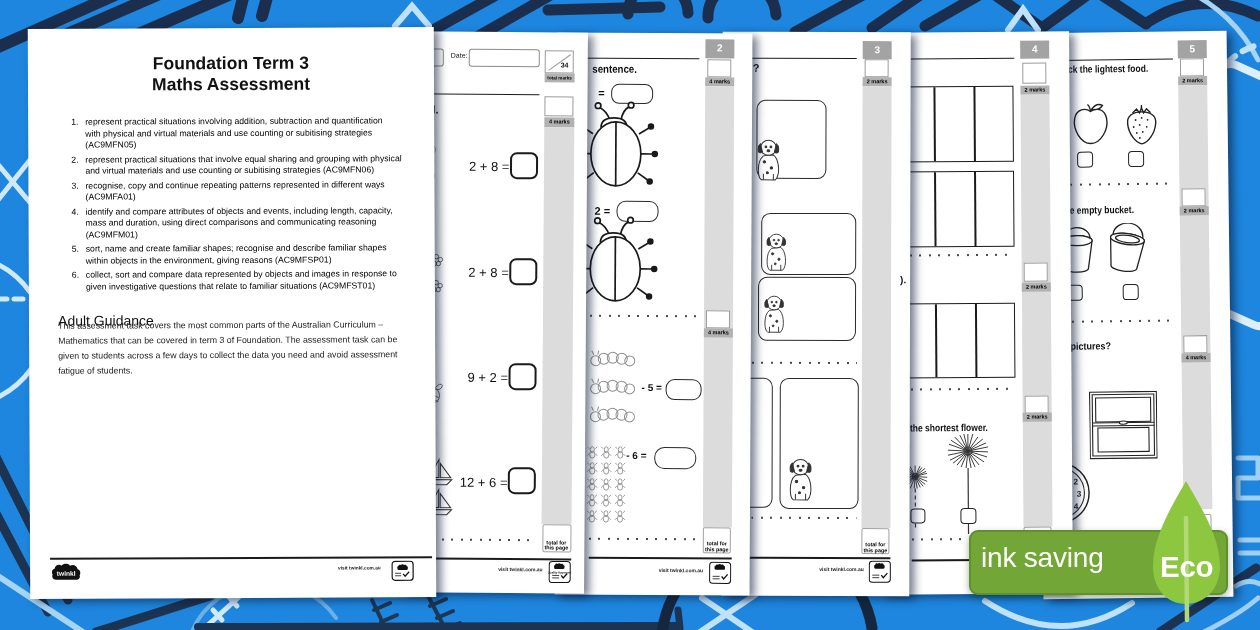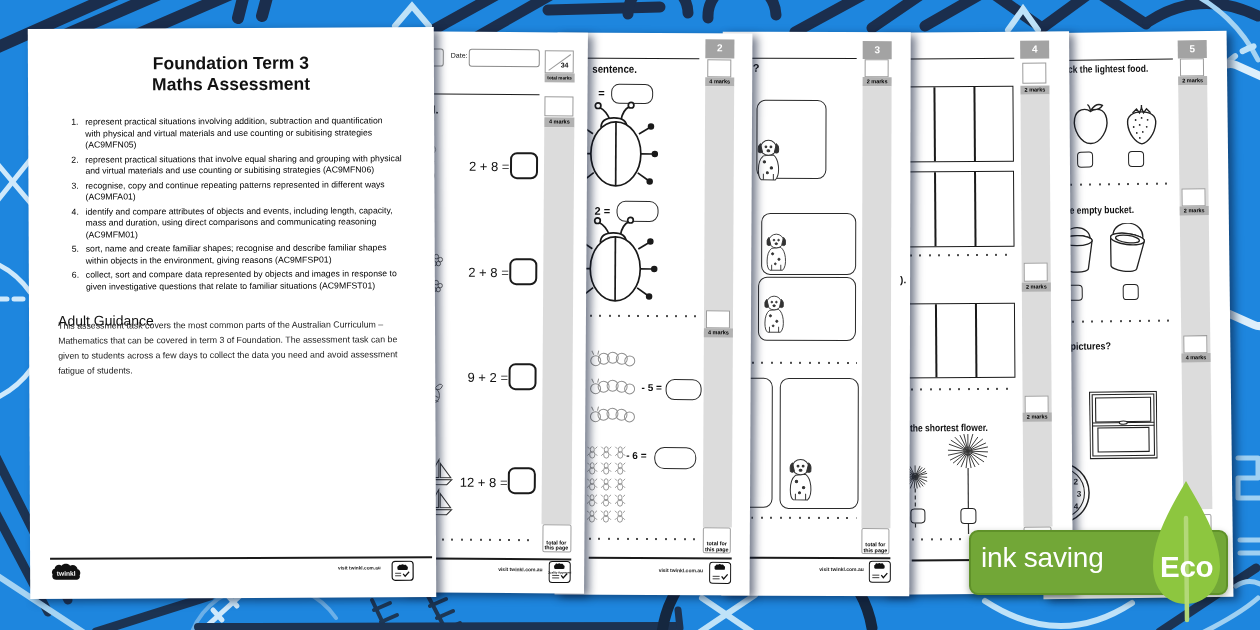--- a/index.html
+++ b/index.html
@@ -583,21 +583,21 @@
 
   <div class="sum" style="left:64px;top:131px;">2 + 8 =</div>
   <div class="ansbox" style="left:105px;top:124px;width:24px;height:23px;"></div>
 
   <div class="sum" style="left:64px;top:237px;">2 + 8 =</div>
   <div class="ansbox" style="left:105px;top:229.5px;width:24px;height:23px;"></div>
 
   <div class="sum" style="left:64px;top:342px;">9 + 2 =</div>
   <div class="ansbox" style="left:105px;top:335px;width:24px;height:23px;"></div>
 
-  <div class="sum" style="left:57px;top:447px;">12 + 8 =</div>
+  <div class="sum" style="left:57px;top:447px;">12 + 6 =</div>
   <div class="ansbox" style="left:105px;top:439px;width:24px;height:23px;"></div>
 
   <svg class="abs" style="left:24px;top:116px;" width="14" height="50" viewBox="0 0 14 50">
     <g fill="none" stroke="#999" stroke-width="0.9">
       <path d="M4,2 Q9,6 4,10 Q0,14 5,18 M3,28 Q8,32 3,36 Q-1,40 4,44"></path>
     </g>
   </svg>
 
   <svg class="abs" style="left:23px;top:222px;" width="18" height="52" viewBox="0 0 18 52">
     <g fill="none" stroke="#555" stroke-width="0.9">

